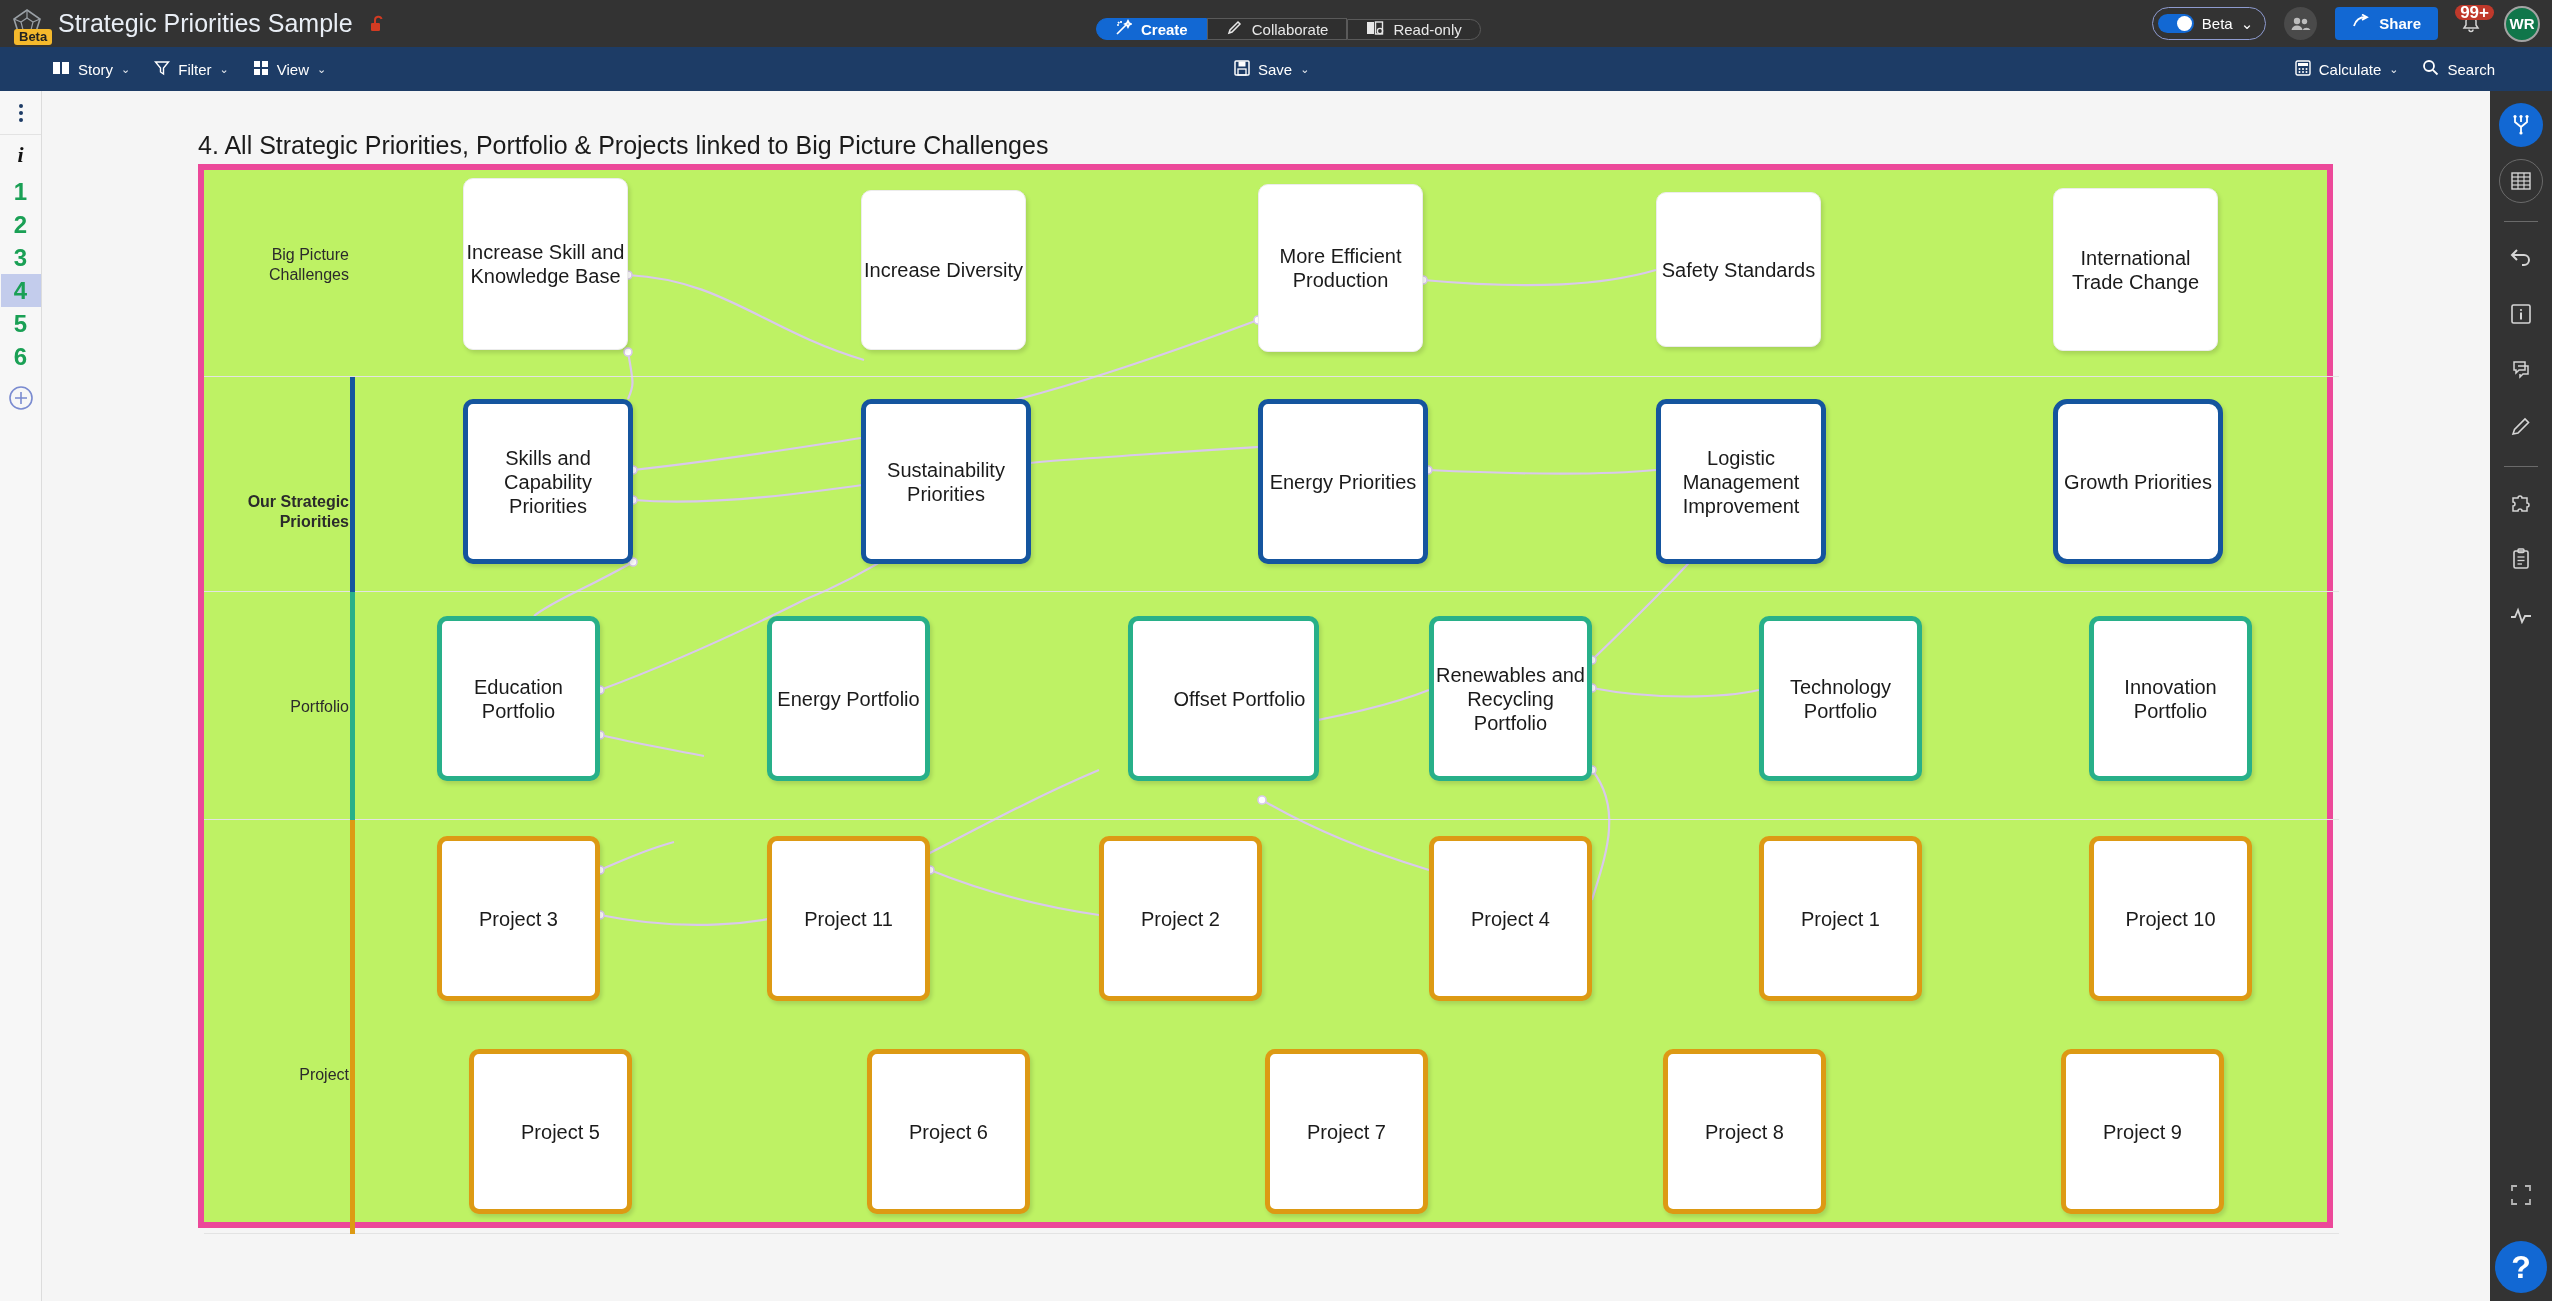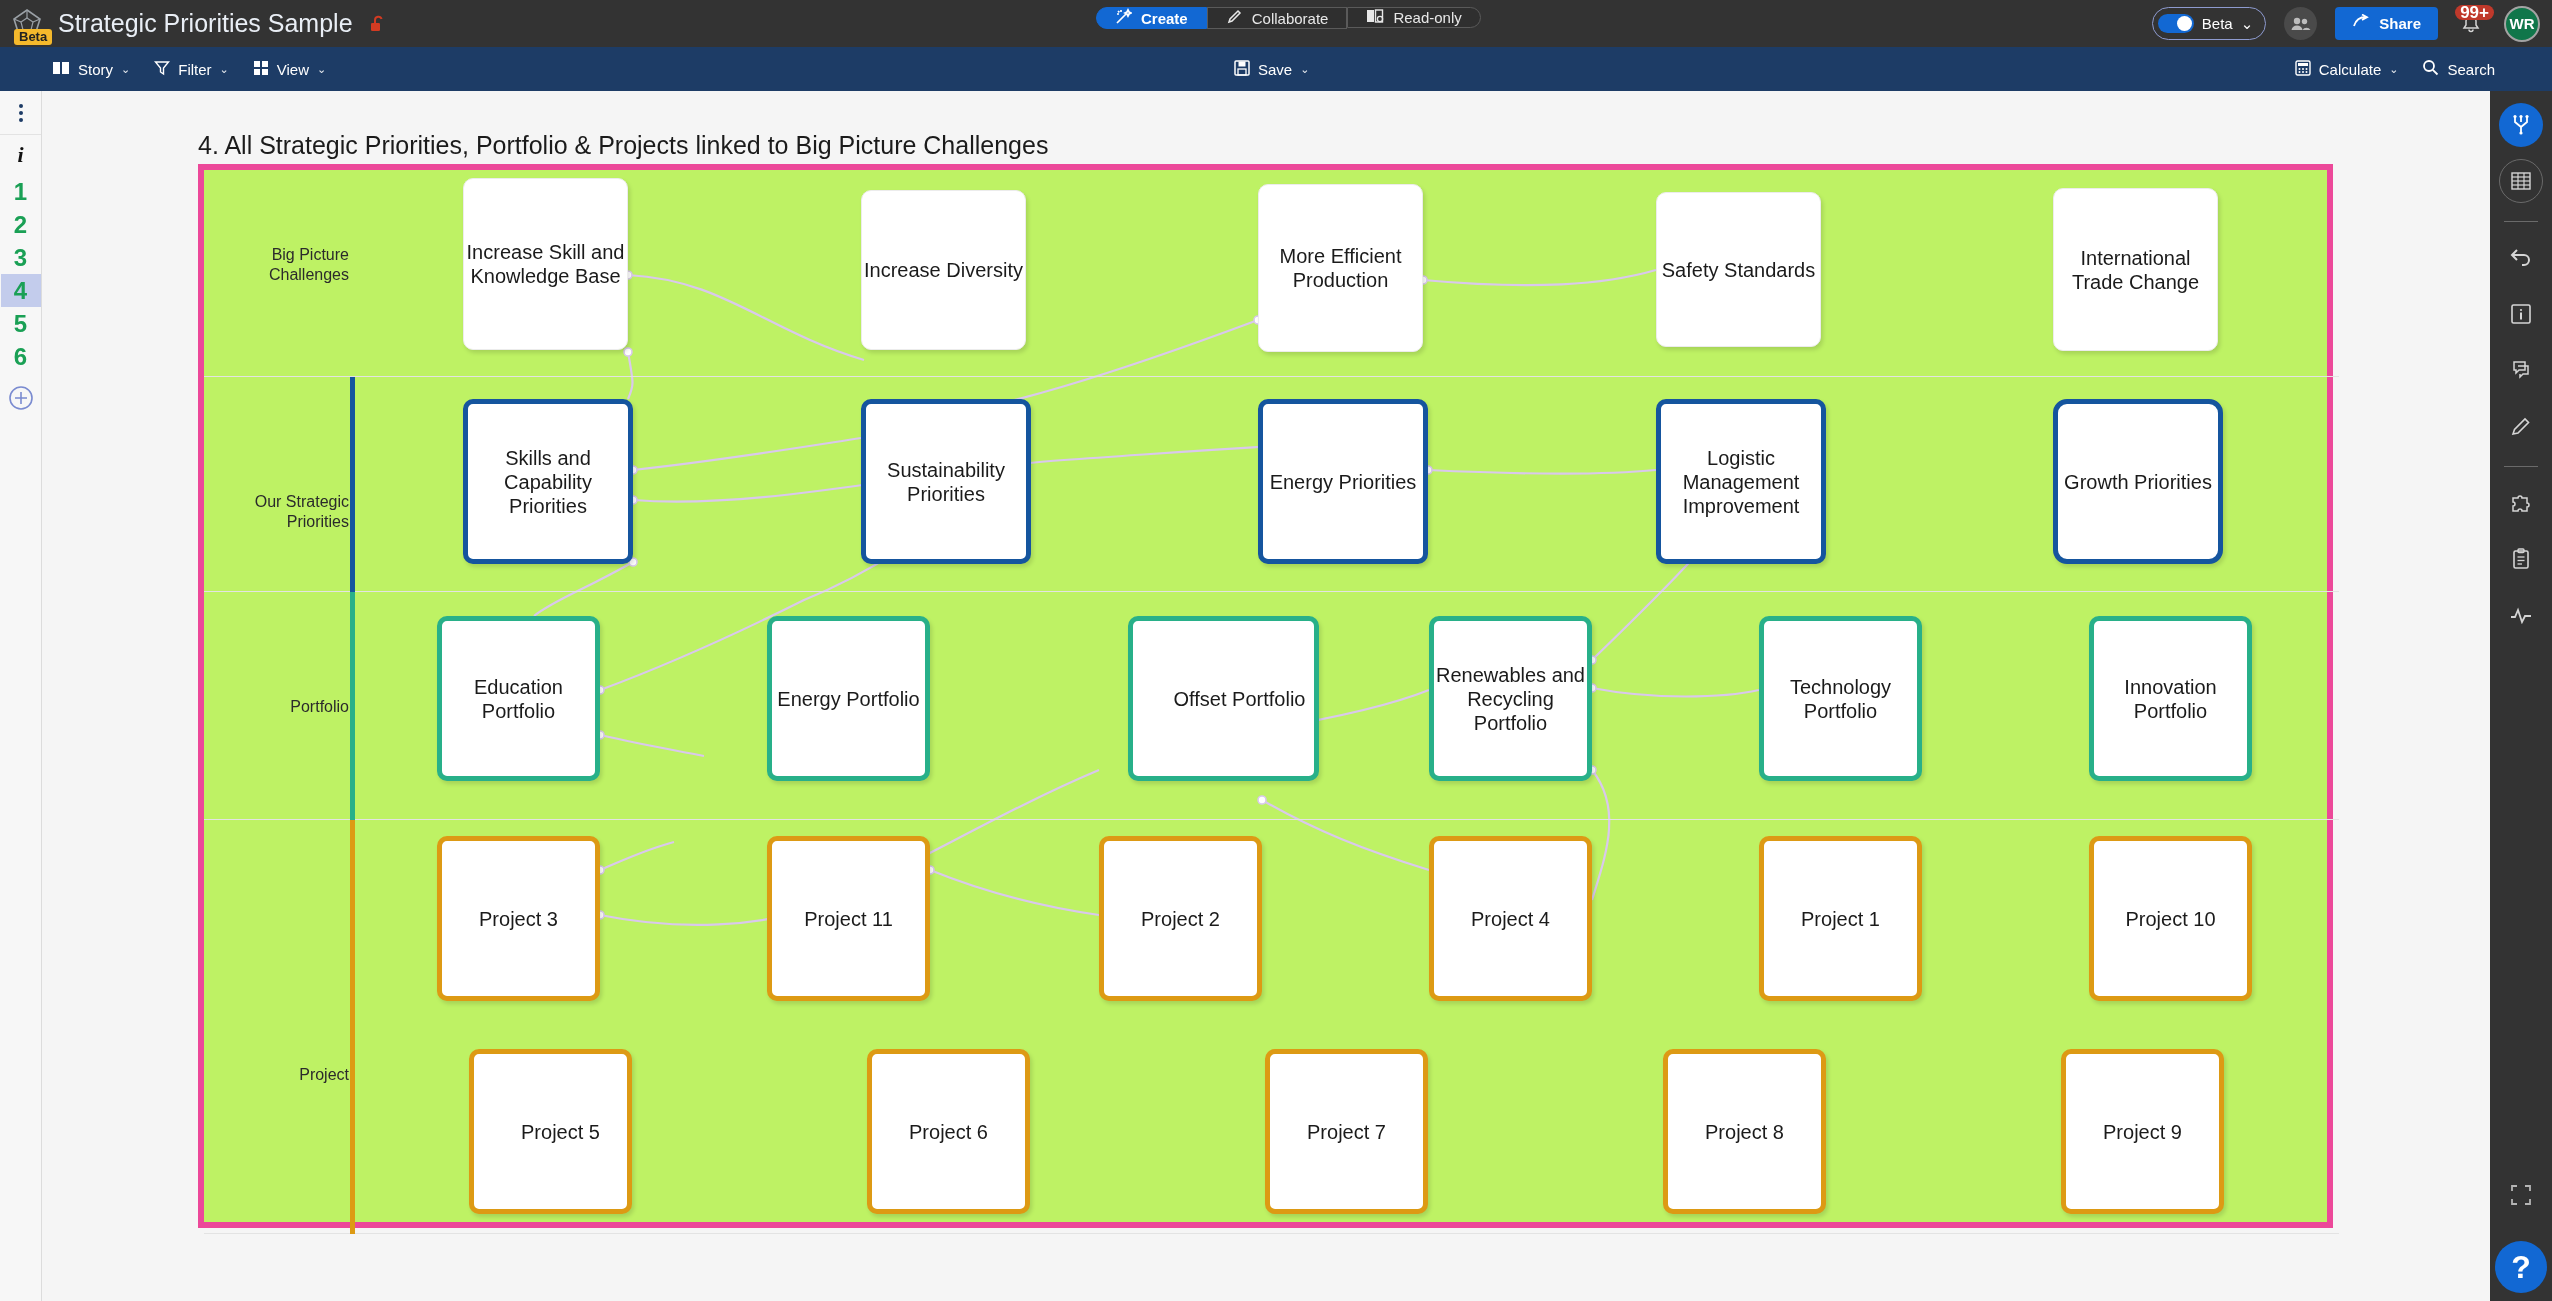--- a/index.html
+++ b/index.html
@@ -26,21 +26,21 @@
     padding: 1px 5px; border-radius: 3px; line-height: 14px;
   }
   #doc-title {
     color: #e9eef5; font-size: 25px; margin-left: 14px; white-space: nowrap;
     font-weight: 400;
   }
   #lock-icon { margin-left: 16px; display:flex; align-items:center; }
 
   #mode-group {
     position: absolute; left: 1096px; top: 7px; height: 33px;
-    display: flex; align-items: flex-start;
+    display: flex; align-items: flex-end;
   }
   .mode-btn {
     display: flex; align-items: center; gap: 9px;
     padding: 0 18px; font-size: 15px; color: #e8e8e8;
     border: 1px solid #5a5a5a; cursor: pointer;
     background: #2f2f2f;
   }
   .mode-btn:first-child { border-radius: 17px 0 0 17px; }
   .mode-btn:last-child  { border-radius: 0 17px 17px 0; }
   .mode-btn.active { background: #1268d3; border-color: #1268d3; color:#fff; font-weight:bold; }
@@ -441,21 +441,21 @@
         <path d="M1058,630 C1110,660 1160,680 1225,700" stroke="#d9c8ec" stroke-width="2.2" fill="none"></path>
         <circle cx="1058" cy="630" r="4" fill="#fff" stroke="#d9c8ec" stroke-width="1.6"></circle>
         <path d="M1388,600 C1420,640 1400,690 1388,730" stroke="#d9c8ec" stroke-width="2.2" fill="none"></path>
         <circle cx="1388" cy="600" r="4" fill="#fff" stroke="#d9c8ec" stroke-width="1.6"></circle>
         <path d="M1388,518 C1450,530 1520,528 1555,520" stroke="#d9c8ec" stroke-width="2.2" fill="none"></path>
         <circle cx="1388" cy="518" r="4" fill="#fff" stroke="#d9c8ec" stroke-width="1.6"></circle>
       </svg>
   <div class="lane" style="top: 0px; height: 207px;"></div>
       <div class="lane-label" style="top: 75px;">Big Picture Challenges</div>
       <div class="lane" style="top: 207px; height: 215px;"></div>
-      <div class="lane-label" style="top: 322px;">Our Strategic Priorities</div>
+      <div class="lane-label" style="top: 322px; font-weight: bold;">Our Strategic Priorities</div>
       <div class="lane-bar" style="top: 207px; height: 215px; background: rgb(21, 85, 158);"></div>
       <div class="lane" style="top: 422px; height: 228px;"></div>
       <div class="lane-label" style="top: 527px;">Portfolio</div>
       <div class="lane-bar" style="top: 422px; height: 228px; background: rgb(40, 176, 137);"></div>
       <div class="lane" style="top: 650px; height: 414px;"></div>
       <div class="lane-label" style="top: 895px;">Project</div>
       <div class="lane-bar" style="top: 650px; height: 414px; background: rgb(221, 154, 20);"></div>
       <div class="node bpc" style="left: 259px; top: 8px; width: 165px; height: 172px;">
         <span>Increase Skill and Knowledge Base</span>
       </div>

